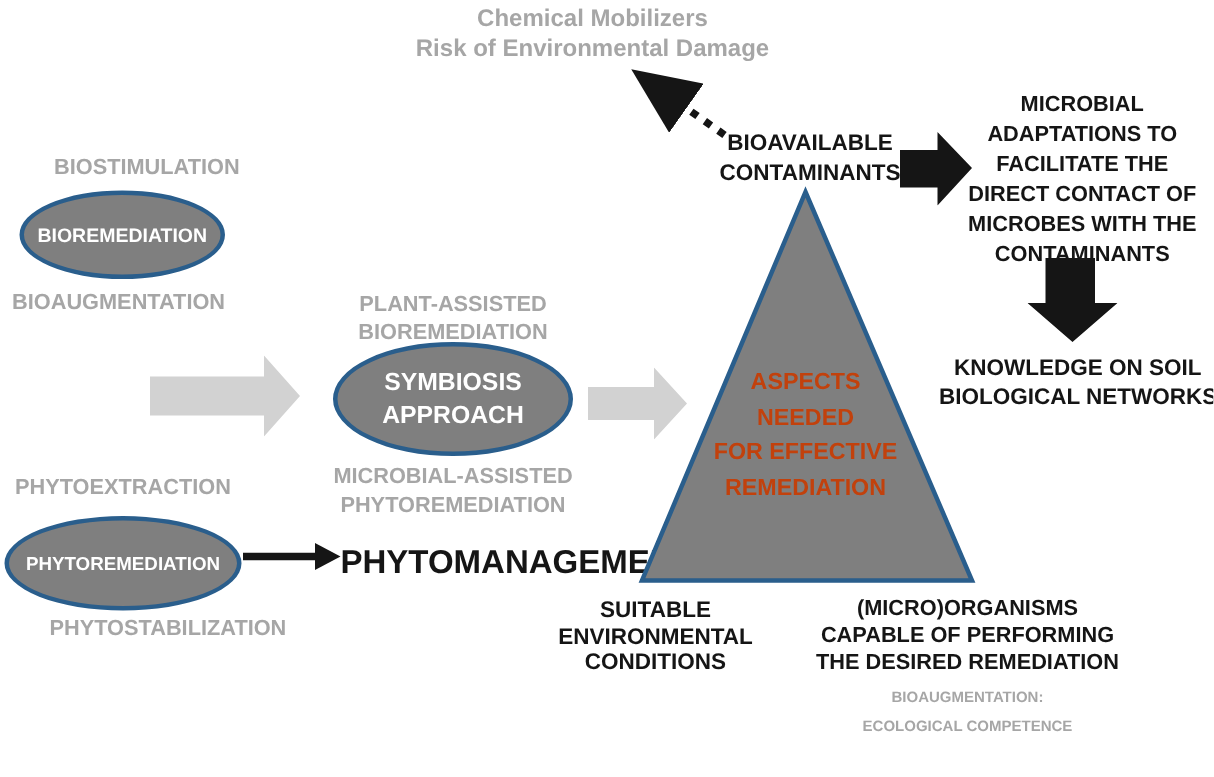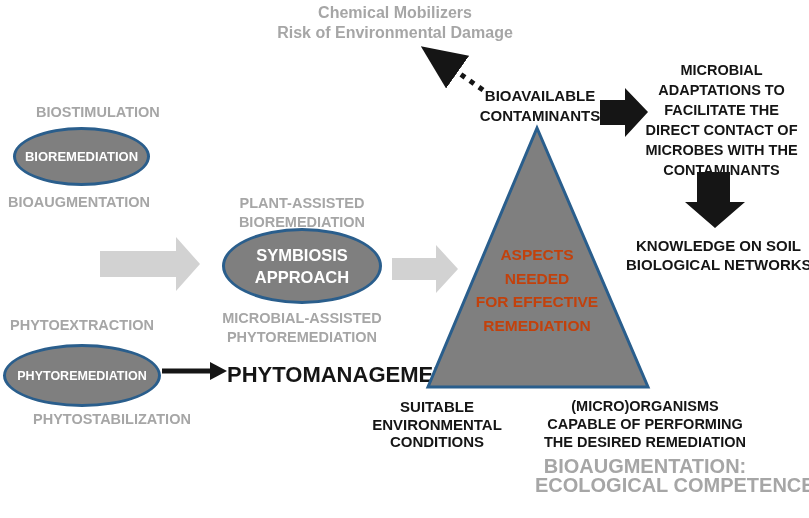--- a/index.html
+++ b/index.html
@@ -132,18 +132,18 @@
     <span>ENVIRONMENTAL</span>
     <span>CONDITIONS</span>
   </div>
 
   <div class="txt black center" style="left:535px;top:397px;width:220px;font-size:14.5px;line-height:18px;">
     <span>(MICRO)ORGANISMS</span>
     <span>CAPABLE OF PERFORMING</span>
     <span>THE DESIRED REMEDIATION</span>
   </div>
 
-  <div class="txt gray center" style="left:535px;top:457px;width:220px;font-size:20px;line-height:18.5px;">
+  <div class="txt gray center" style="left:535px;top:457px;width:220px;font-size:10px;line-height:18.5px;">
     <span>BIOAUGMENTATION:</span>
     <span>ECOLOGICAL COMPETENCE</span>
   </div>
 
 </div>
 
 </body></html>

